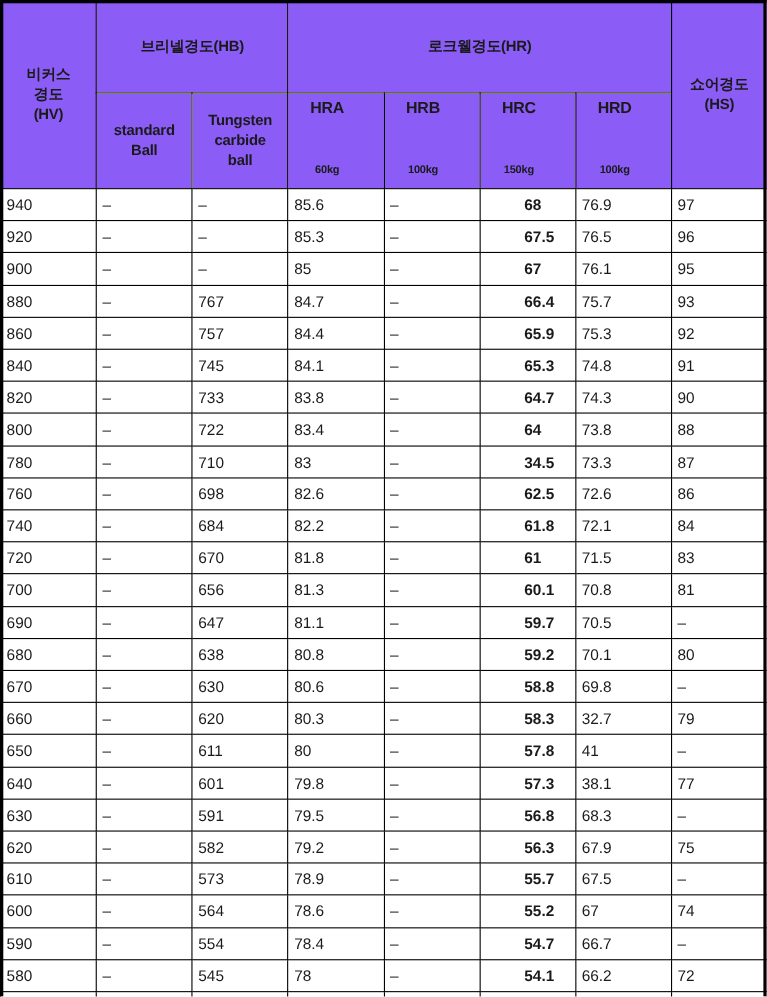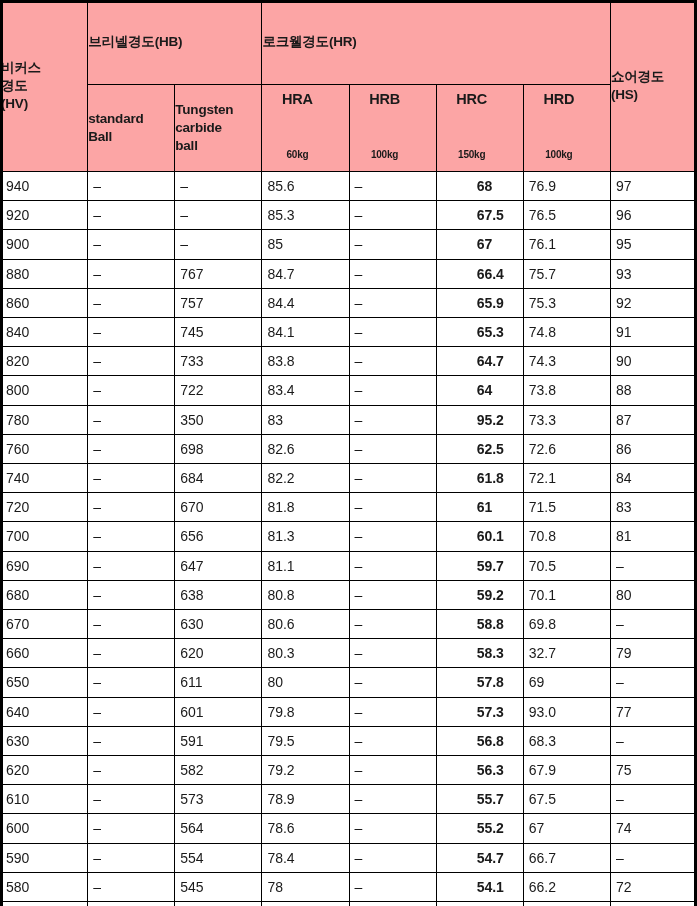--- a/index.html
+++ b/index.html
@@ -41,23 +41,23 @@
     margin: 0;
     box-sizing: border-box;
     font-size: 13.5px;
     color: #1a1a1a;
     vertical-align: middle;
     overflow: hidden;
   }
 
   
   table.hardness thead th {
-    background: #fca5a5;
+    background: #8b5cf6;
     font-weight: bold;
-    text-align: left;
+    text-align: center;
     line-height: 1.34;
     letter-spacing: -0.2px;
   }
 
   th.hv-head {
     font-size: 15px;
     height: 144px;
   }
   th.hb-head {
     font-size: 15px;
@@ -285,24 +285,24 @@
           <td>722</td>
           <td>83.4</td>
           <td>–</td>
           <td class="emph">64</td>
           <td>73.8</td>
           <td>88</td>
         </tr>
         <tr>
           <td>780</td>
           <td>–</td>
-          <td>350</td>
+          <td>710</td>
           <td>83</td>
           <td>–</td>
-          <td class="emph">95.2</td>
+          <td class="emph">34.5</td>
           <td>73.3</td>
           <td>87</td>
         </tr>
         <tr>
           <td>760</td>
           <td>–</td>
           <td>698</td>
           <td>82.6</td>
           <td>–</td>
           <td class="emph">62.5</td>
@@ -379,31 +379,31 @@
           <td>32.7</td>
           <td>79</td>
         </tr>
         <tr>
           <td>650</td>
           <td>–</td>
           <td>611</td>
           <td>80</td>
           <td>–</td>
           <td class="emph">57.8</td>
-          <td>69</td>
+          <td>41</td>
           <td>–</td>
         </tr>
         <tr>
           <td>640</td>
           <td>–</td>
           <td>601</td>
           <td>79.8</td>
           <td>–</td>
           <td class="emph">57.3</td>
-          <td>93.0</td>
+          <td>38.1</td>
           <td>77</td>
         </tr>
         <tr>
           <td>630</td>
           <td>–</td>
           <td>591</td>
           <td>79.5</td>
           <td>–</td>
           <td class="emph">56.8</td>
           <td>68.3</td>

